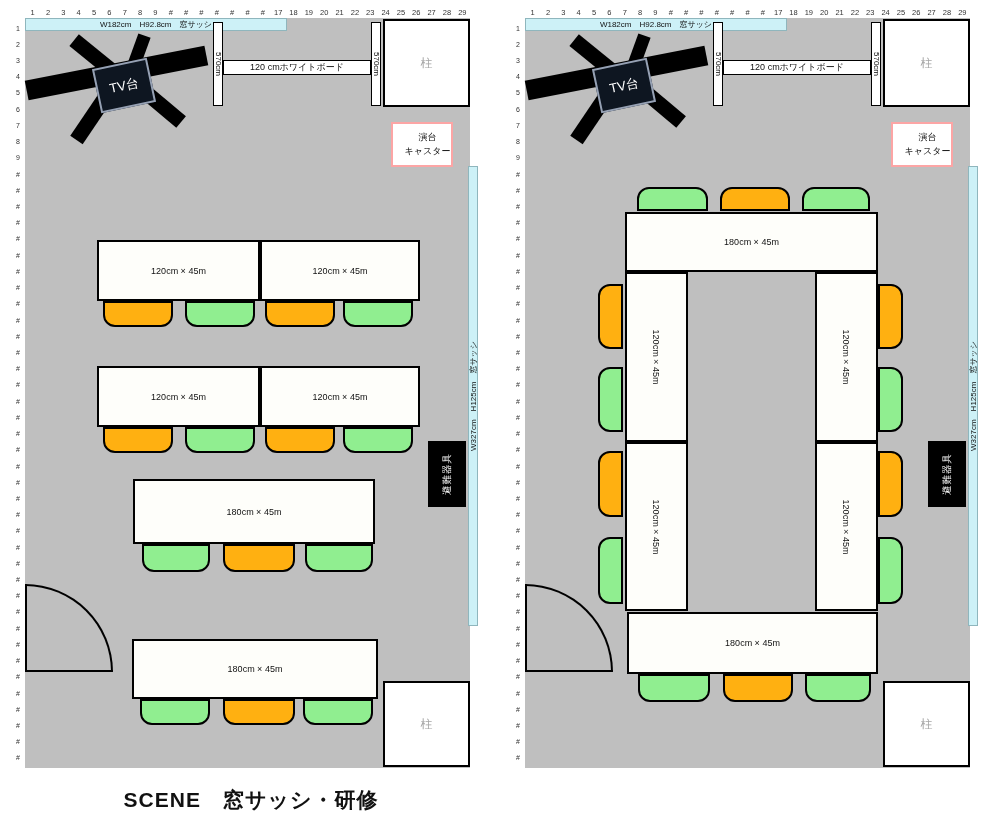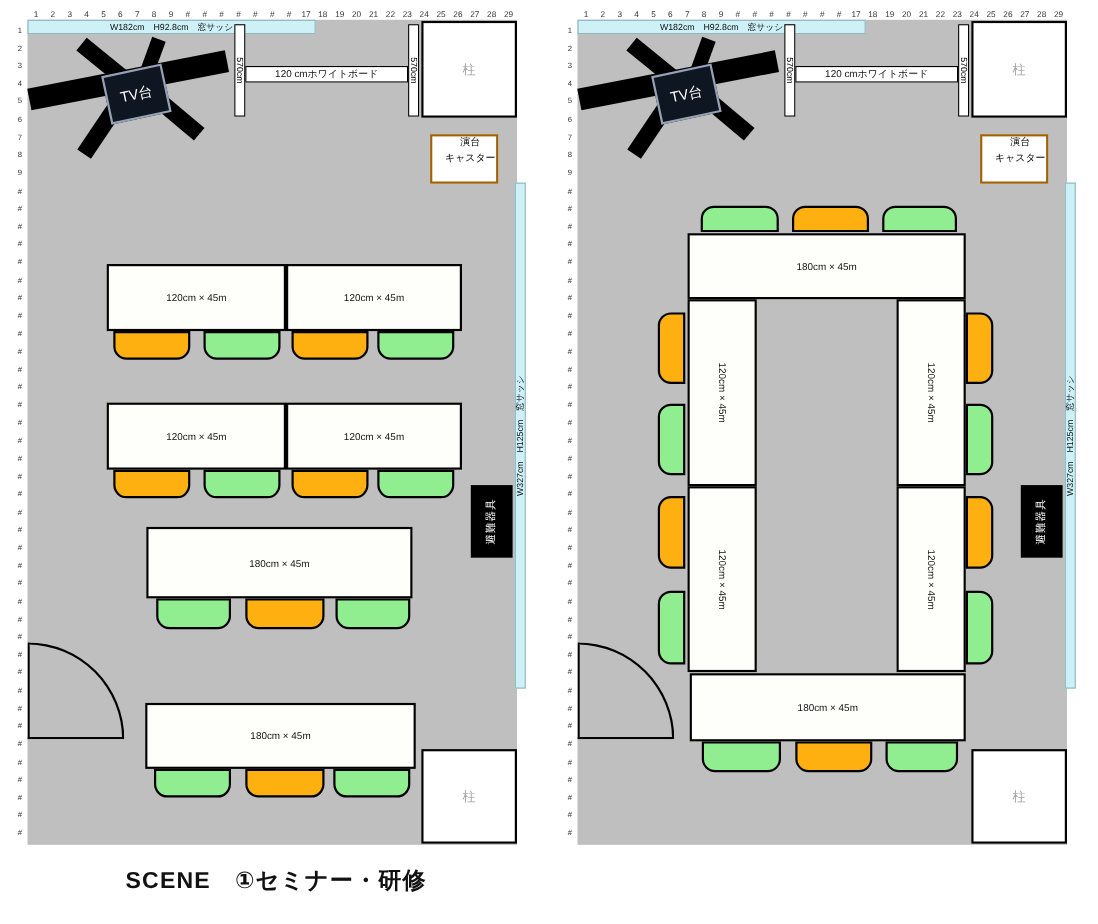--- a/index.html
+++ b/index.html
@@ -16,22 +16,22 @@
   .window { background:var(--windowband); border:1px solid #8fb6bd; font-size:8px; color:#111;
     display:flex; align-items:center; justify-content:center; white-space:pre; }
   .standbar { background:#000; }
   .tvbox { background:var(--tvbg); border:2px solid var(--tvborder); color:#fff; font-size:13px;
     display:flex; align-items:center; justify-content:center; }
   .bar570 { background:#fff; border:1px solid #000; }
   .wb { background:#fff; border:1px solid #000; font-size:9px; color:#111;
     display:flex; align-items:center; justify-content:center; white-space:nowrap; }
   .pillar { background:#fff; border:2px solid #000; color:var(--pillartext); font-size:12px;
     display:flex; align-items:center; justify-content:center; }
-  .lectern { background:#fff; border:2px solid #a16207; display:flex; flex-direction:column;
-    align-items:center; gap:2px;padding-left:11px; }
+  .lectern { background:#fff; border:2px solid #fca5a5; display:flex; flex-direction:column;
+    align-items:center; justify-content:center; gap:2px;padding-left:11px; }
   .lectern-line { font-size:9px; color:#000; line-height:1.3; }
   .evac { background:#000; color:#fff; }
   .door { border:2.5px solid #000; border-left-width:2px; border-radius:0 100% 0 0; }
   .table { background:var(--tablefill); border:2px solid #000;
     display:flex; align-items:center; justify-content:center; }
   .tlabel { font-size:9px; color:#111; white-space:nowrap; }
   .tlabel.v90 { transform:rotate(90deg); }
   .vtext { position:absolute; top:50%; left:50%; white-space:nowrap; }
   .vtext.v90 { transform:translate(-50%,-50%) rotate(90deg); }
   .vtext.vm90 { transform:translate(-50%,-50%) rotate(-90deg); }
@@ -182,21 +182,21 @@
     <div class="abs chair orange sb" style="left: 95px; top: 427px; width: 70px; height: 26px;"></div>
     <div class="abs chair green sb" style="left: 177px; top: 427px; width: 70px; height: 26px;"></div>
     <div class="abs chair orange sb" style="left: 257px; top: 427px; width: 70px; height: 26px;"></div>
     <div class="abs chair green sb" style="left: 335px; top: 427px; width: 70px; height: 26px;"></div>
     <div class="abs chair green sb" style="left: 134px; top: 544px; width: 68px; height: 28px;"></div>
     <div class="abs chair orange sb" style="left: 215px; top: 544px; width: 72px; height: 28px;"></div>
     <div class="abs chair green sb" style="left: 297px; top: 544px; width: 68px; height: 28px;"></div>
     <div class="abs chair green sb" style="left: 132px; top: 699px; width: 70px; height: 26px;"></div>
     <div class="abs chair orange sb" style="left: 215px; top: 699px; width: 72px; height: 26px;"></div>
     <div class="abs chair green sb" style="left: 295px; top: 699px; width: 70px; height: 26px;"></div>
-    <div class="caption">SCENE　①セミナー・研修</div>
+    <div class="caption">SCENE　窓サッシ・研修</div>
   </div>
 <div class="panel" style="left: 508px;">
     <div class="colhead abs" style="left: 17px; top: 7px; width: 445px; height: 11px;">
       <span class="cell">1</span>
       <span class="cell">2</span>
       <span class="cell">3</span>
       <span class="cell">4</span>
       <span class="cell">5</span>
       <span class="cell">6</span>
       <span class="cell">7</span>

